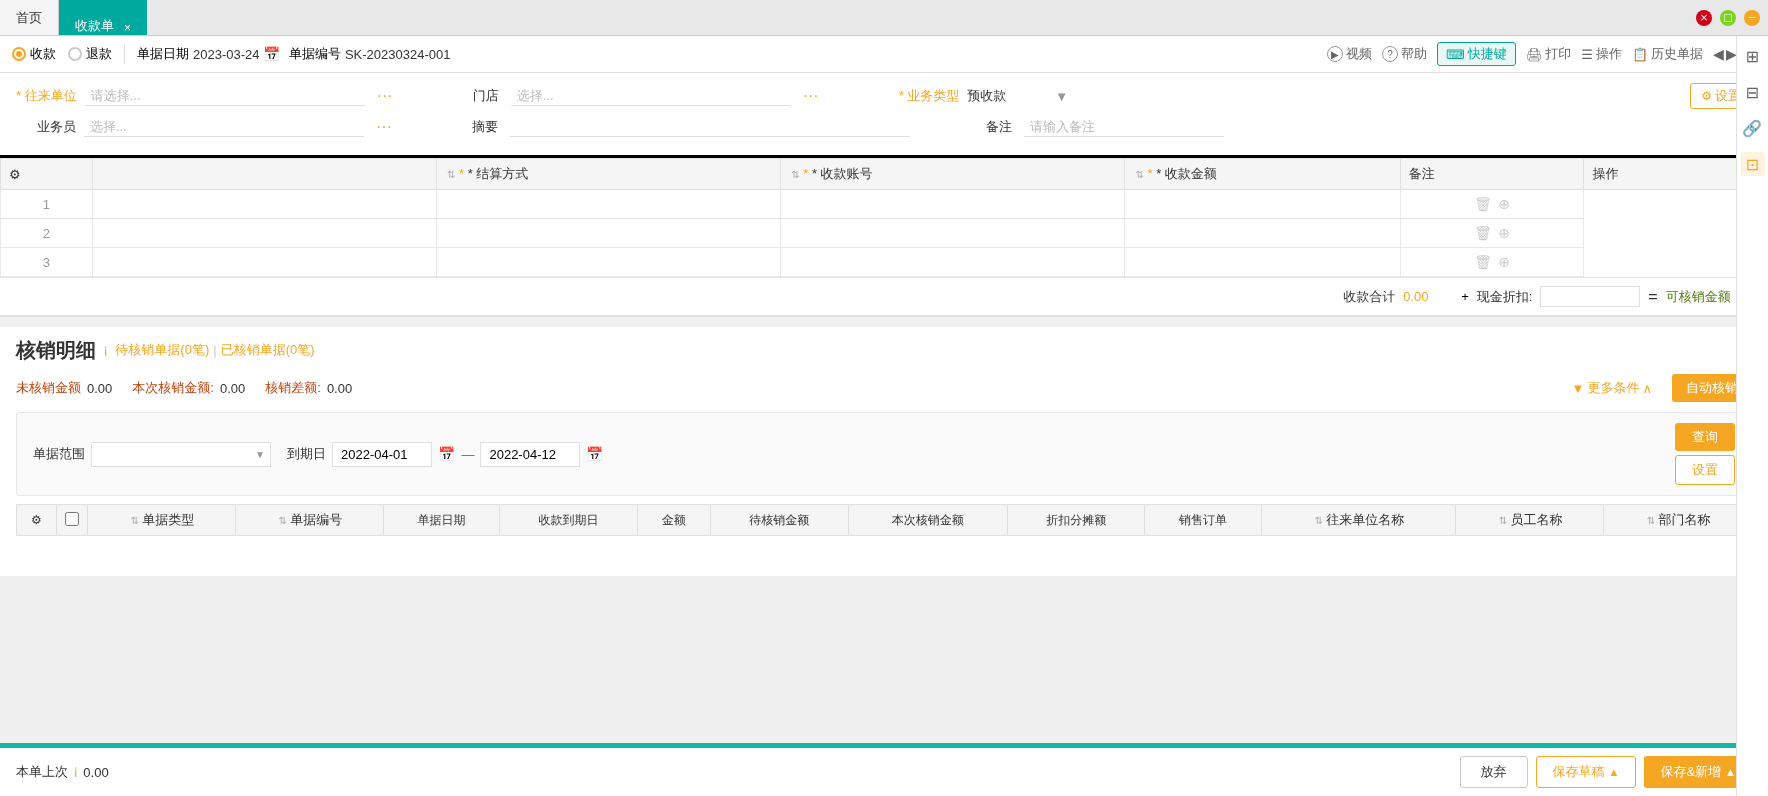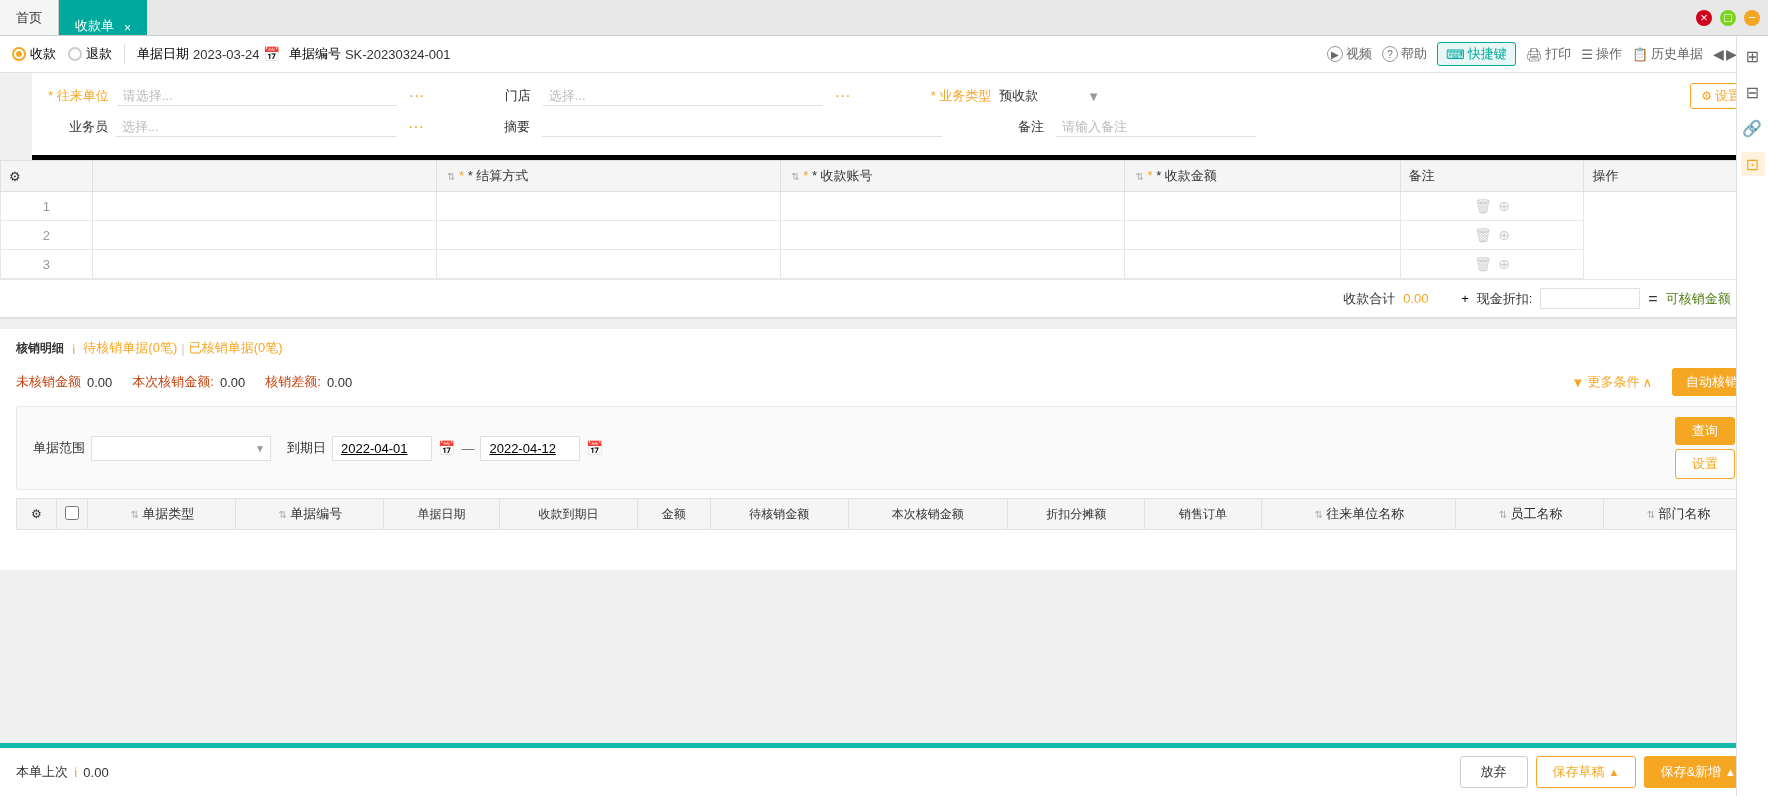--- a/index.html
+++ b/index.html
@@ -48,21 +48,21 @@
     .shortcut-btn {
       background: #e8f7f6; border: 1px solid #00a99d; color: #00a99d;
       padding: 2px 8px; border-radius: 3px; cursor: pointer; display: flex; align-items: center; gap: 3px;
     }
     .nav-arrows { display: flex; gap: 2px; }
     .nav-arr { cursor: pointer; color: #666; font-size: 14px; }
     .layout-icon { cursor: pointer; color: #f5a623; font-size: 16px; }
 
     
     .form-section {
-      background: #fff; padding: 10px 16px; border-bottom: 5px solid #000000; margin-left: 32px;
+      background: #fff; padding: 10px 16px; border-bottom: 3px solid #000000;
     }
     .form-row { display: flex; align-items: center; gap: 8px; margin-bottom: 8px; }
     .form-label { color: #f5a623; min-width: 60px; text-align: right; }
     .form-label.req { color: #f5a623; }
     .form-input {
       border: none; border-bottom: 1px solid #e0e0e0; outline: none;
       padding: 2px 6px; color: #333; background: transparent; min-width: 200px;
     }
     .form-input::placeholder { color: #bbb; }
     .more-btn { color: #f5a623; cursor: pointer; font-size: 16px; padding: 0 4px; }
@@ -106,21 +106,21 @@
     .equals { color: #333; font-size: 16px; }
     .result-label { color: #4d7c0f; }
     .result-value { color: #f5a623; font-weight: bold; }
 
     
     .section-gap { height: 10px; background: #f0f0f0; }
 
     
     .verification-section { background: #fff; padding: 10px 16px; }
     .section-title { display: flex; align-items: center; gap: 8px; margin-bottom: 10px; }
-    .section-title-text { font-size: 12px; font-weight: bold; color: #333; }
+    .section-title-text { font-size: 20px; font-weight: bold; color: #333; }
     .info-icon { color: #f5a623; cursor: pointer; }
     .tab-links { display: flex; gap: 4px; align-items: center; }
     .tab-link { color: #f5a623; cursor: pointer; border-bottom: 1px solid transparent; }
     .tab-sep { color: #ccc; }
 
     
     .amount-summary { display: flex; gap: 20px; align-items: center; margin-bottom: 10px; }
     .amt-item { display: flex; align-items: center; gap: 6px; }
     .amt-label { color: #c2410c; }
     .amt-value { color: #333; }
@@ -140,21 +140,21 @@
     .filter-select {
       border: 1px solid #e0e0e0; padding: 4px 8px; outline: none; min-width: 180px;
       background: #fff; color: #333; appearance: none; cursor: pointer;
     }
     .select-wrapper { position: relative; display: inline-block; }
     .select-wrapper::after {
       content: '▼'; position: absolute; right: 6px; top: 50%; transform: translateY(-50%);
       font-size: 10px; color: #999; pointer-events: none;
     }
     .date-range { display: flex; align-items: center; gap: 6px; }
-    .date-input { border: 1px solid #e0e0e0; padding: 4px 8px; outline: none; width: 100px; text-decoration: underline; }
+    .date-input { border: 1px solid #e0e0e0; padding: 4px 8px; outline: none; width: 100px; }
     .date-cal { color: #f5a623; cursor: pointer; font-size: 14px; }
     .range-sep { color: #666; }
     .query-btn {
       background: #f5a623; color: #fff; border: none; padding: 5px 16px;
       border-radius: 3px; cursor: pointer;
     }
     .set-btn {
       background: #fff; color: #f5a623; border: 1px solid #f5a623; padding: 5px 16px;
       border-radius: 3px; cursor: pointer;
     }

